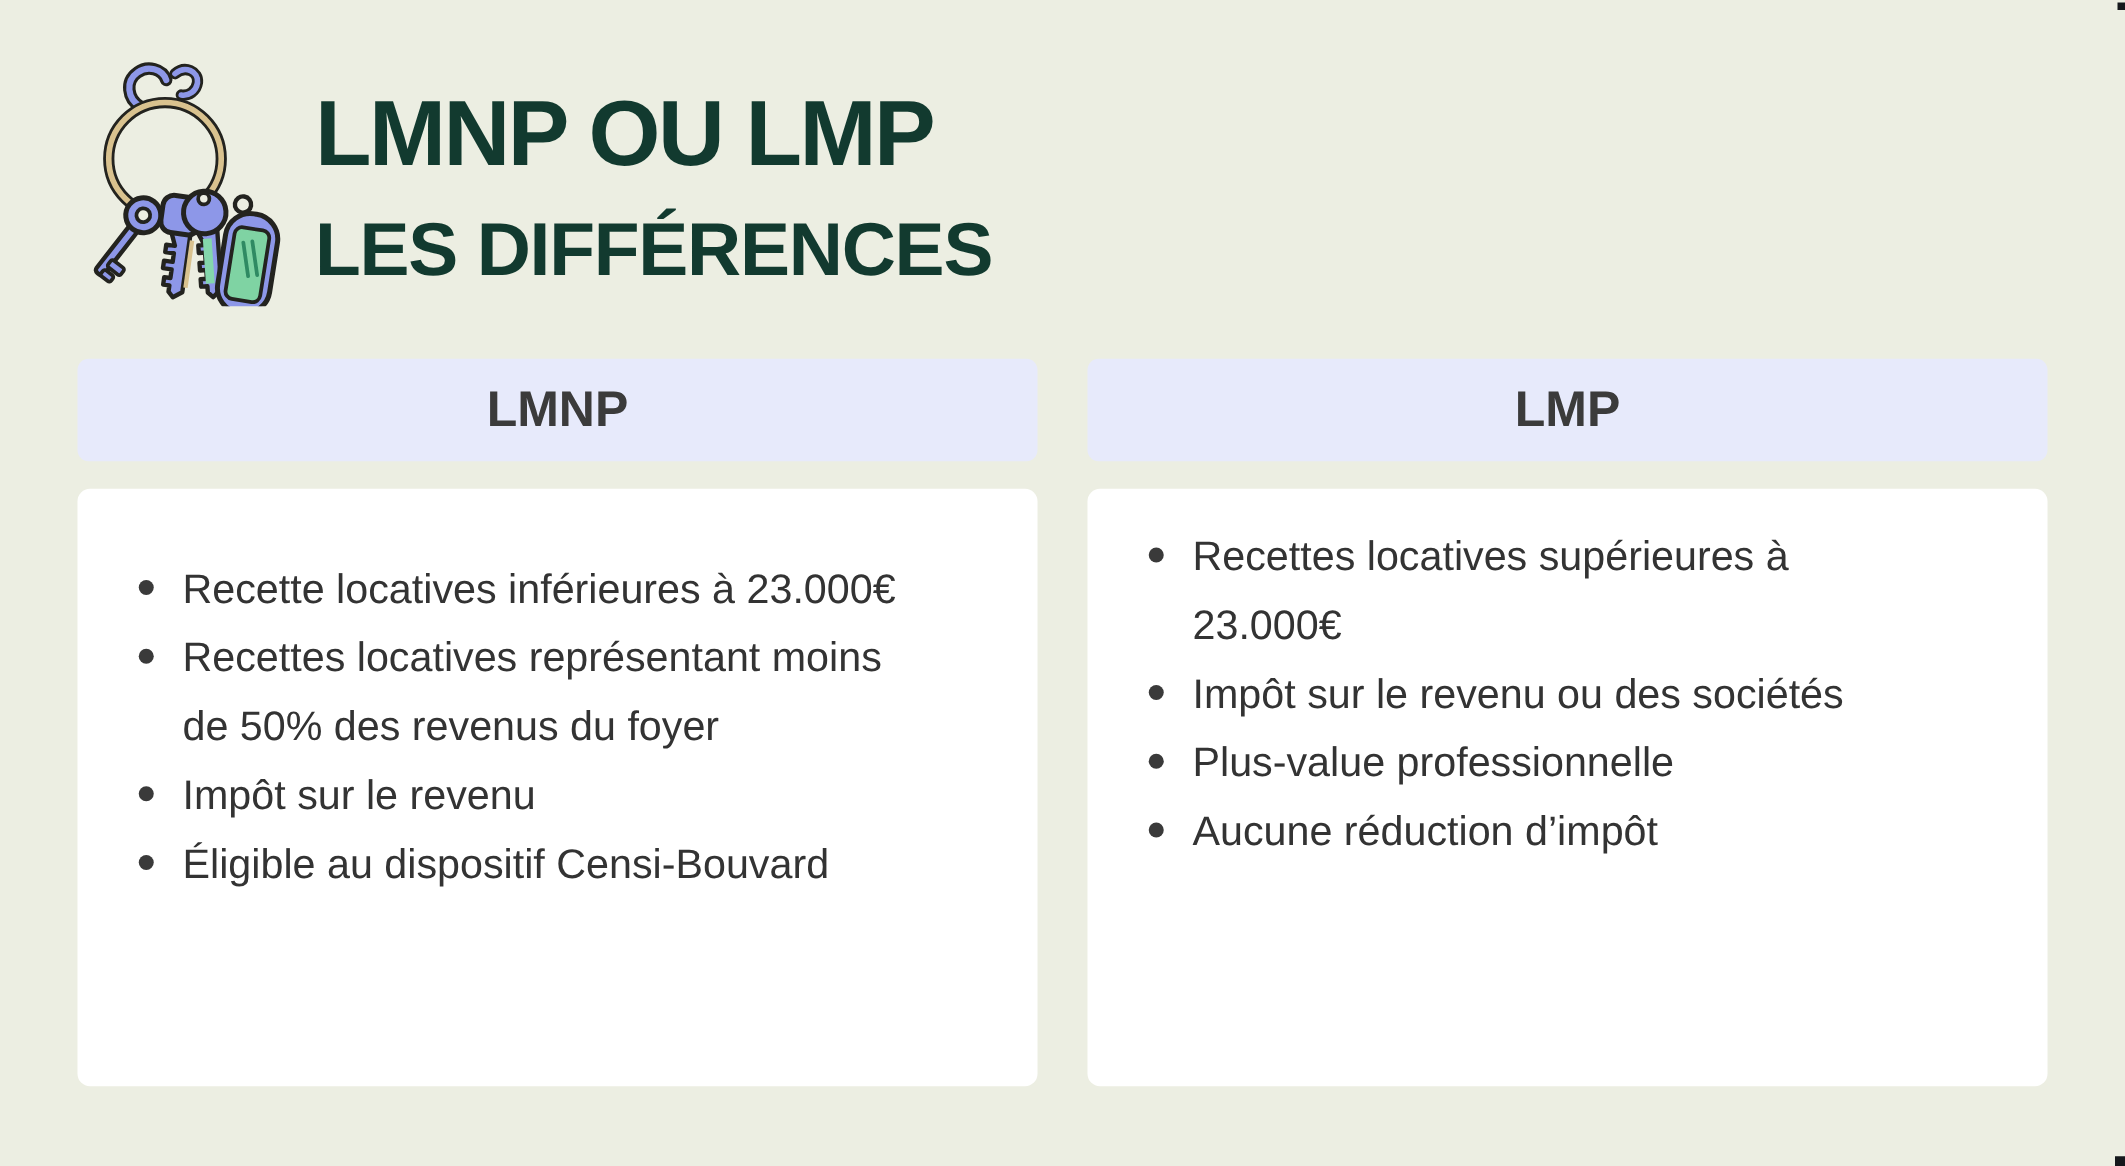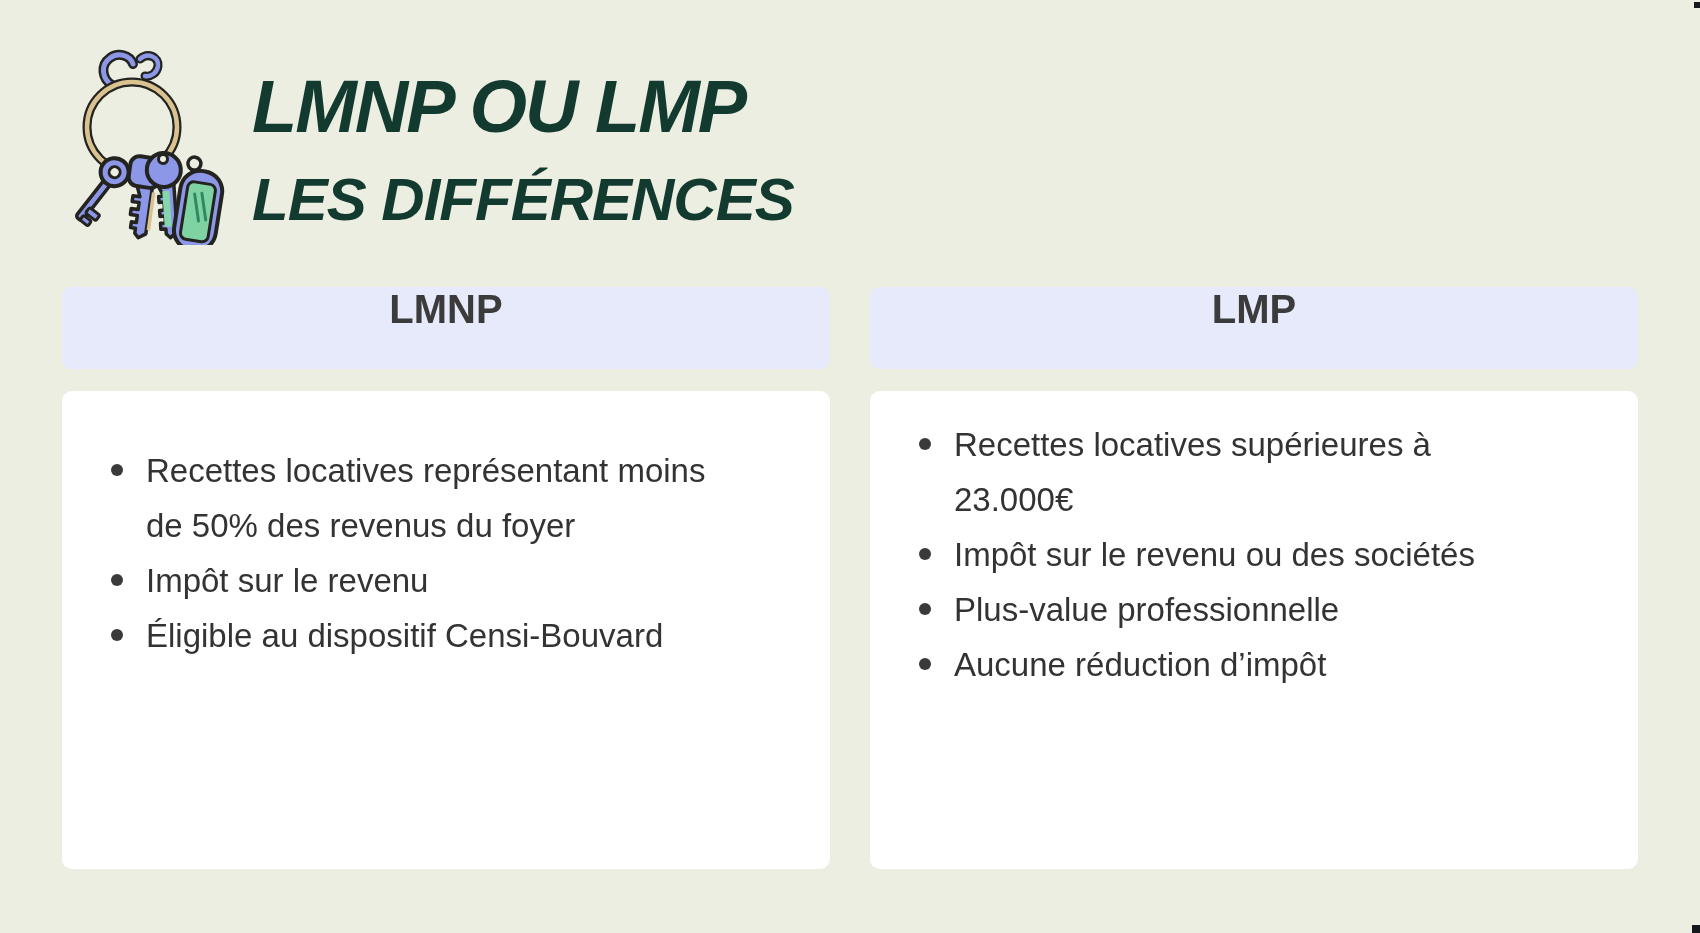--- a/index.html
+++ b/index.html
@@ -24,21 +24,20 @@
     position: absolute;
     left: 52px;
     top: 45px;
     width: 190px;
     height: 200px;
   }
   .titles {
     position: absolute;
     left: 252px;
     top: 70px;
-    font-style: italic;
   }
   .titles h1 {
     margin: 0;
     font-size: 74px;
     line-height: 1;
     font-weight: bold;
     letter-spacing: -2px;
     color: #123A2F;
   }
   .titles h2 {
@@ -57,21 +56,21 @@
     width: 768px;
   }
   .col-left  { left: 62px; }
   .col-right { left: 870px; }
 
   .col-header {
     height: 82px;
     border-radius: 9px;
     background: #E7EAFB;
     display: flex;
-    align-items: flex-start;
+    align-items: center;
     justify-content: center;
     font-size: 40px;
     font-weight: bold;
     color: #3B3B3B;
   }
   .card {
     margin-top: 22px;
     height: 478px;
     border-radius: 10px;
     background: #FFFFFF;
@@ -162,20 +161,21 @@
     <h1>LMNP OU LMP</h1>
     <h2>LES DIFFÉRENCES</h2>
   </div>
 
   <div class="col col-left">
     <div class="col-header">
       <span>LMNP</span>
     </div>
     <div class="card">
       <ul>
+          <li>Recette locatives inférieures à 23.000€</li>
           <li>Recettes locatives représentant moins
 de 50% des revenus du foyer</li>
           <li>Impôt sur le revenu</li>
           <li>Éligible au dispositif Censi-Bouvard</li>
         </ul>
     </div>
   </div>
 
   <div class="col col-right">
     <div class="col-header">

